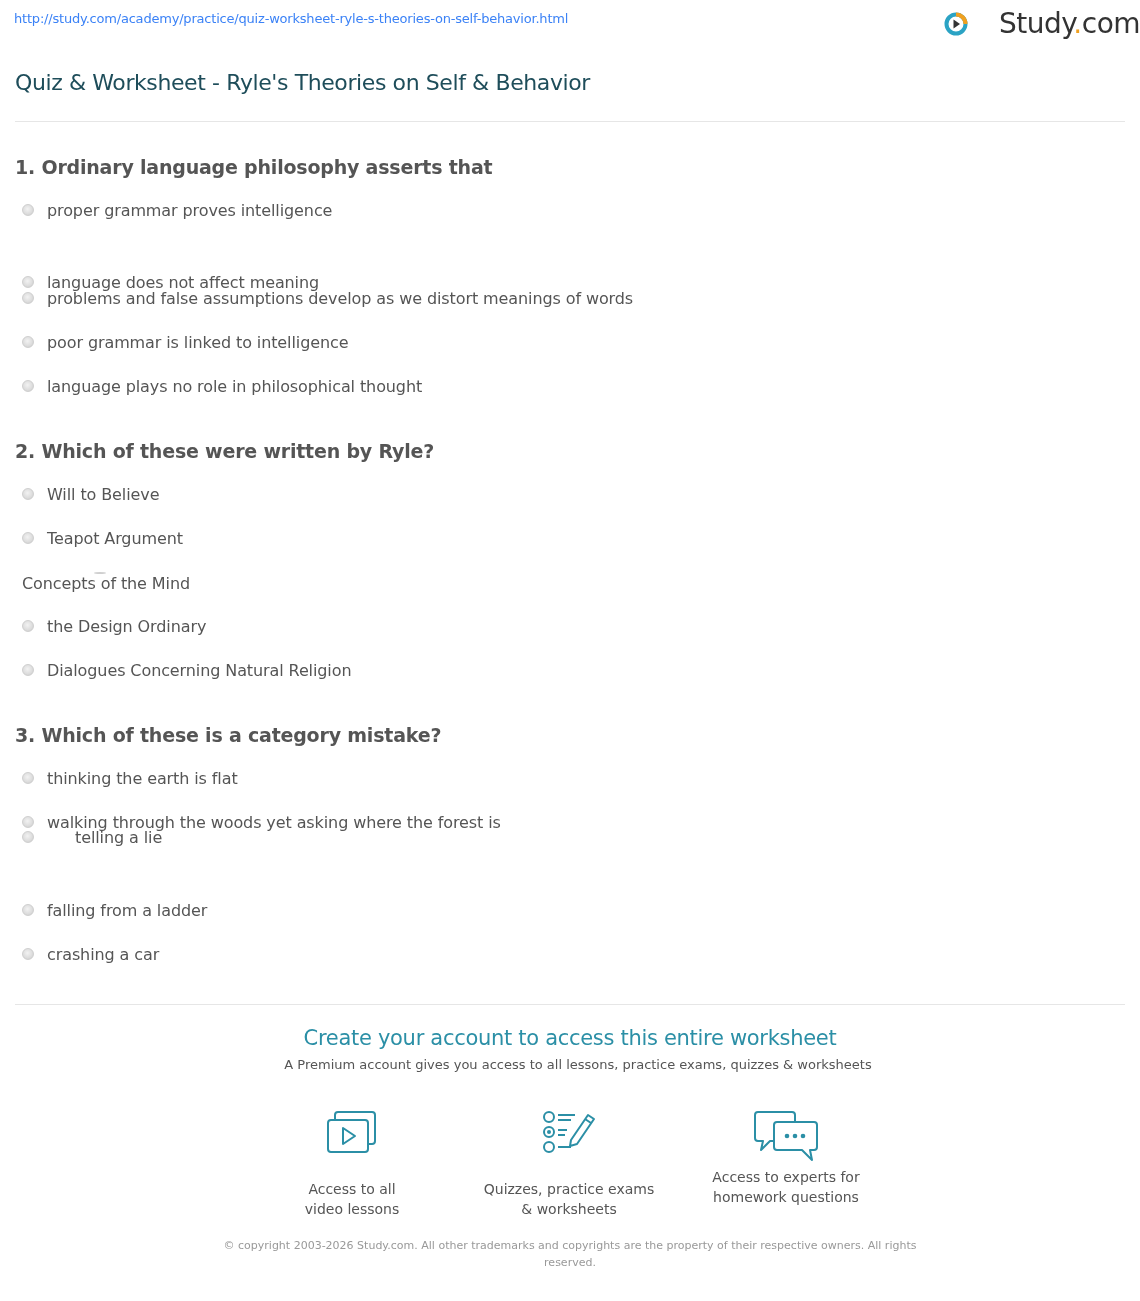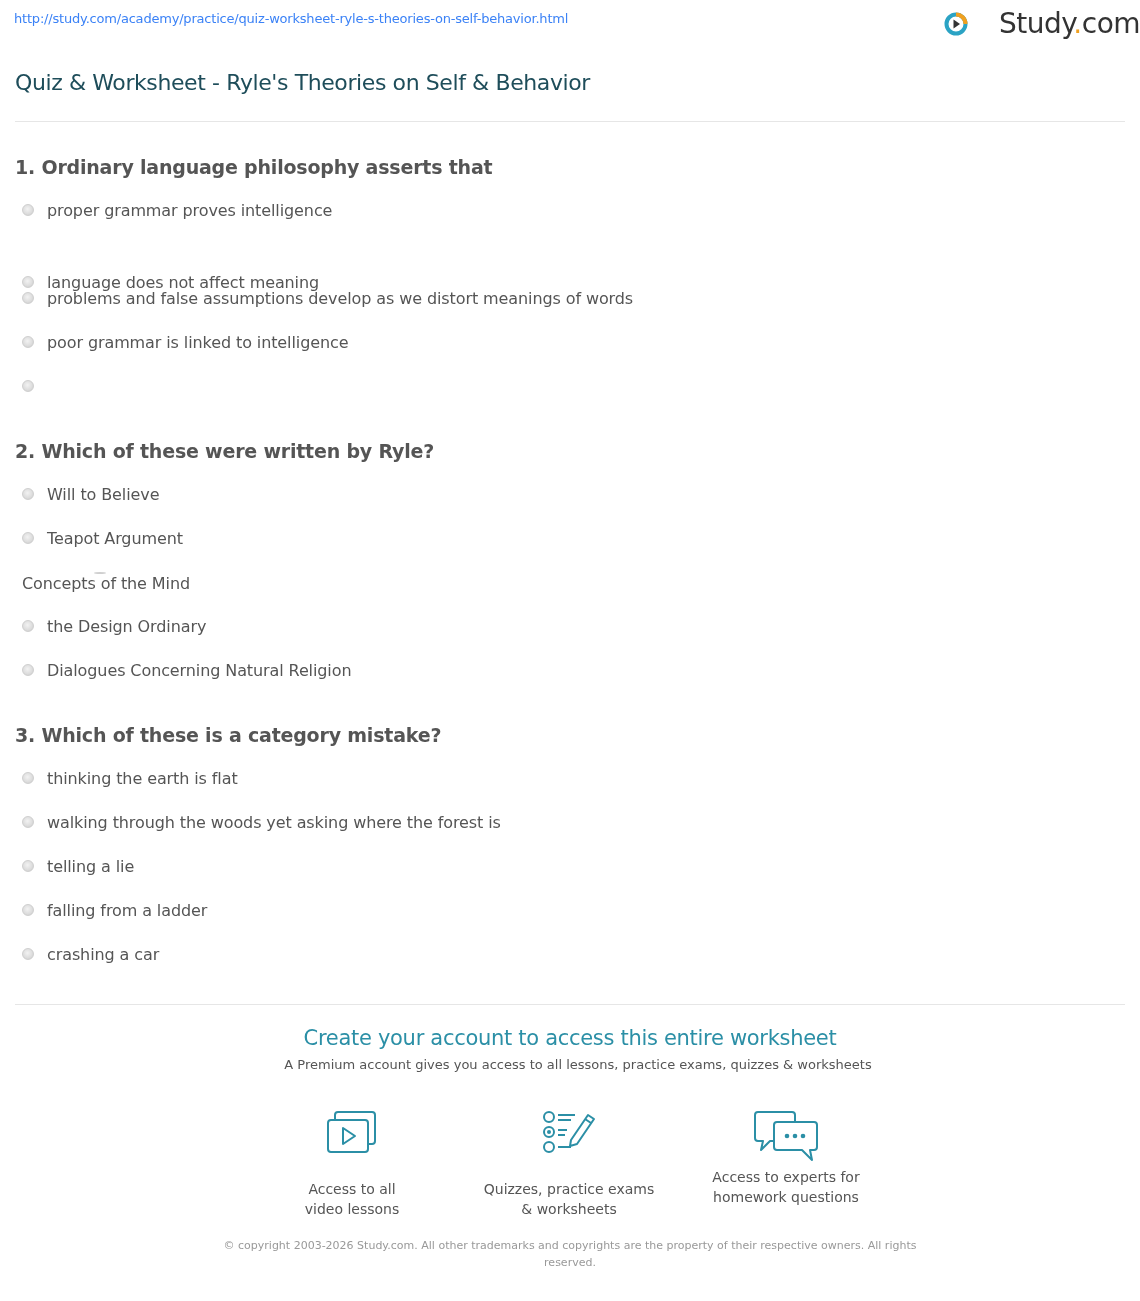--- a/index.html
+++ b/index.html
@@ -52,20 +52,21 @@
 <div class="option" style="top:288px;">
     <span class="radio"></span>
     <span class="opt-label">problems and false assumptions develop as we distort meanings of words</span>
   </div>
 <div class="option" style="top:332px;">
     <span class="radio"></span>
     <span class="opt-label">poor grammar is linked to intelligence</span>
   </div>
 <div class="option" style="top:376px;">
     <span class="radio"></span>
+    <span class="opt-label">language plays no role in philosophical thought</span>
   </div>
 
 <div class="question" style="top:440px;">2. Which of these were written by Ryle?</div>
 <div class="option" style="top:484px;">
     <span class="radio"></span>
     <span class="opt-label">Will to Believe</span>
   </div>
 <div class="option" style="top:528px;">
     <span class="radio"></span>
     <span class="opt-label">Teapot Argument</span>
@@ -85,21 +86,21 @@
 
 <div class="question" style="top:724px;">3. Which of these is a category mistake?</div>
 <div class="option" style="top:768px;">
     <span class="radio"></span>
     <span class="opt-label">thinking the earth is flat</span>
   </div>
 <div class="option" style="top:812px;">
     <span class="radio"></span>
     <span class="opt-label">walking through the woods yet asking where the forest is</span>
   </div>
-<div class="option" style="top:856px;">
+<div class="option" style="top:827px;gap:28px;">
     <span class="radio"></span>
     <span class="opt-label">telling a lie</span>
   </div>
 <div class="option" style="top:900px;">
     <span class="radio"></span>
     <span class="opt-label">falling from a ladder</span>
   </div>
 <div class="option" style="top:944px;">
     <span class="radio"></span>
     <span class="opt-label">crashing a car</span>

